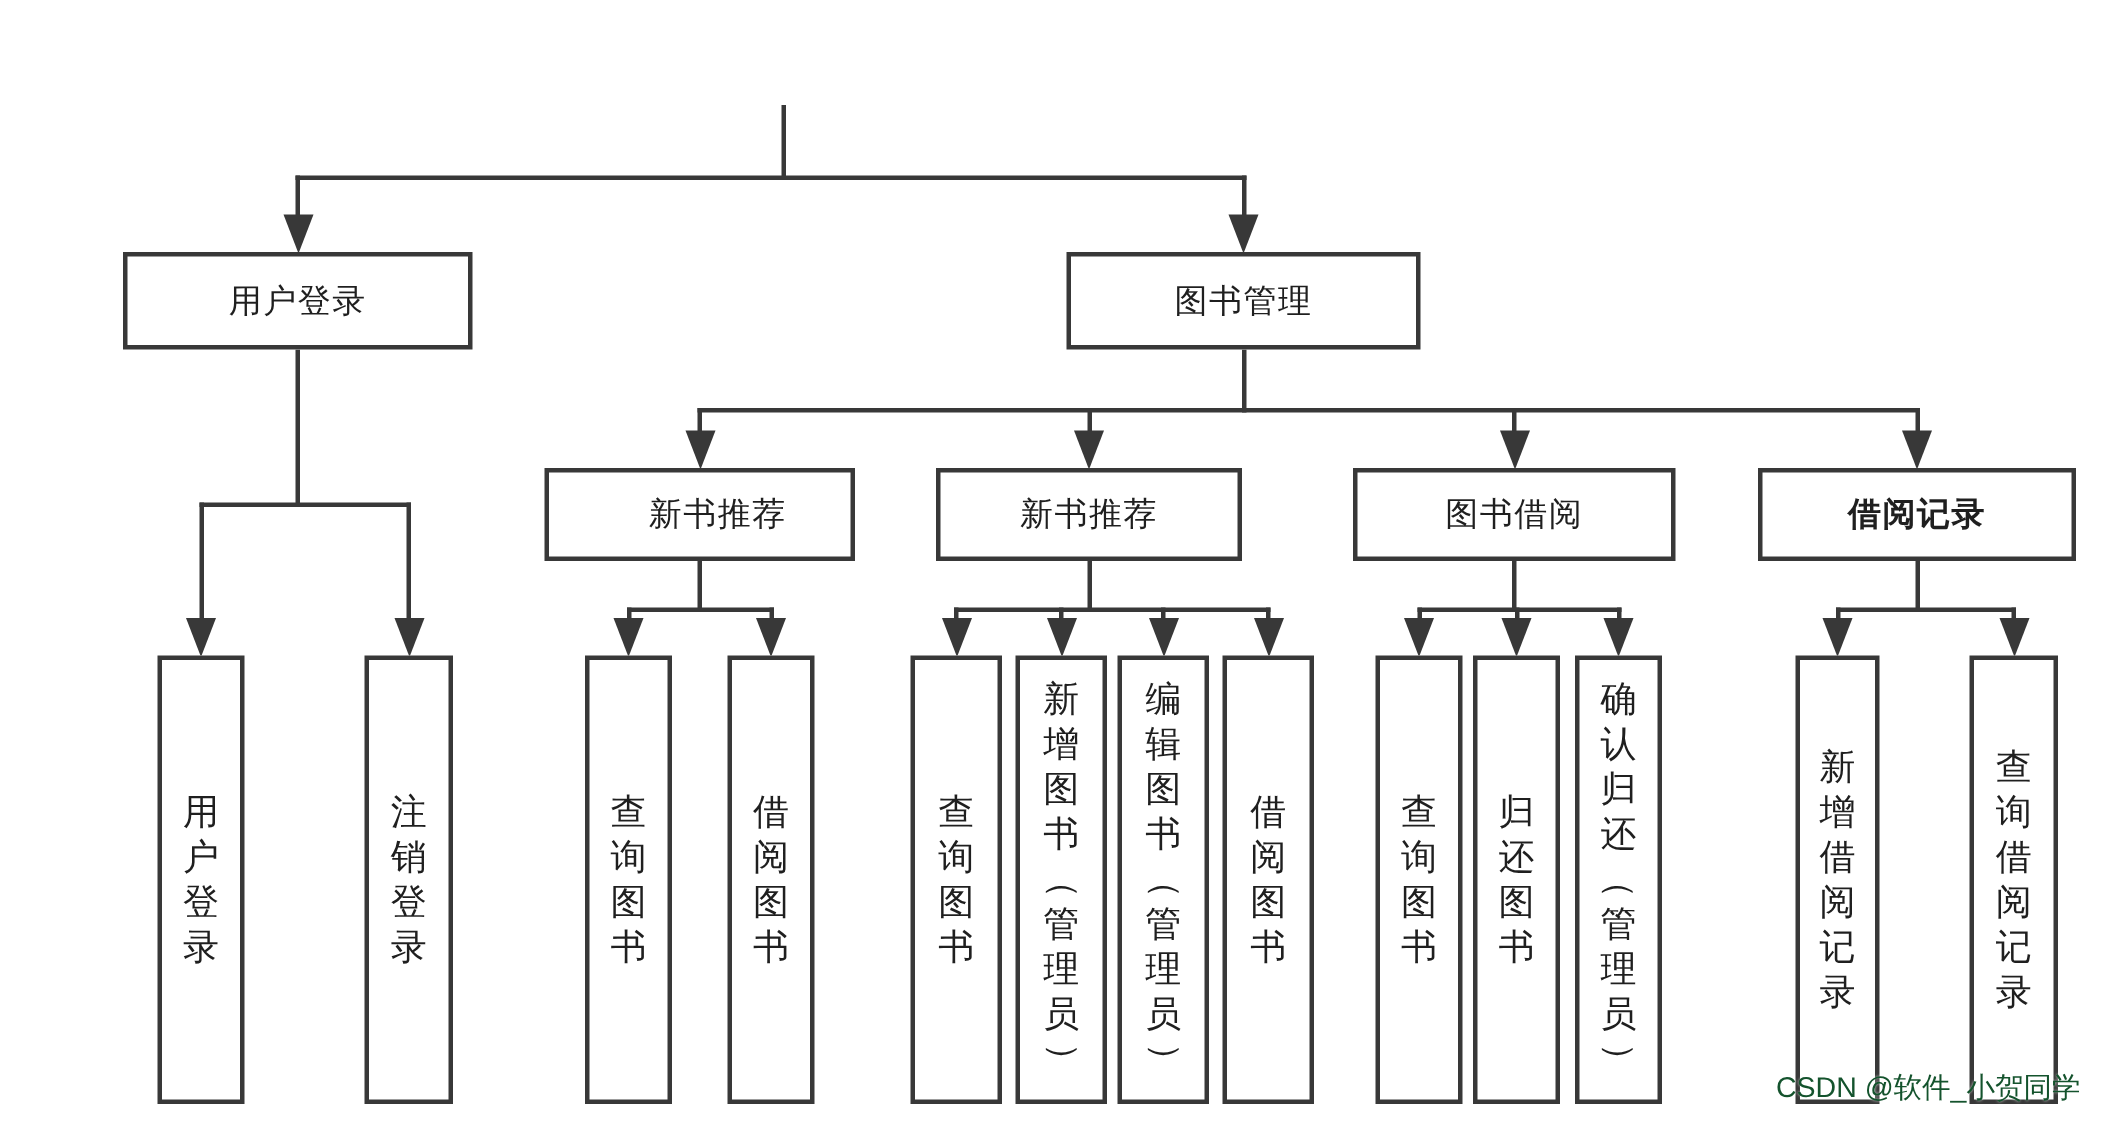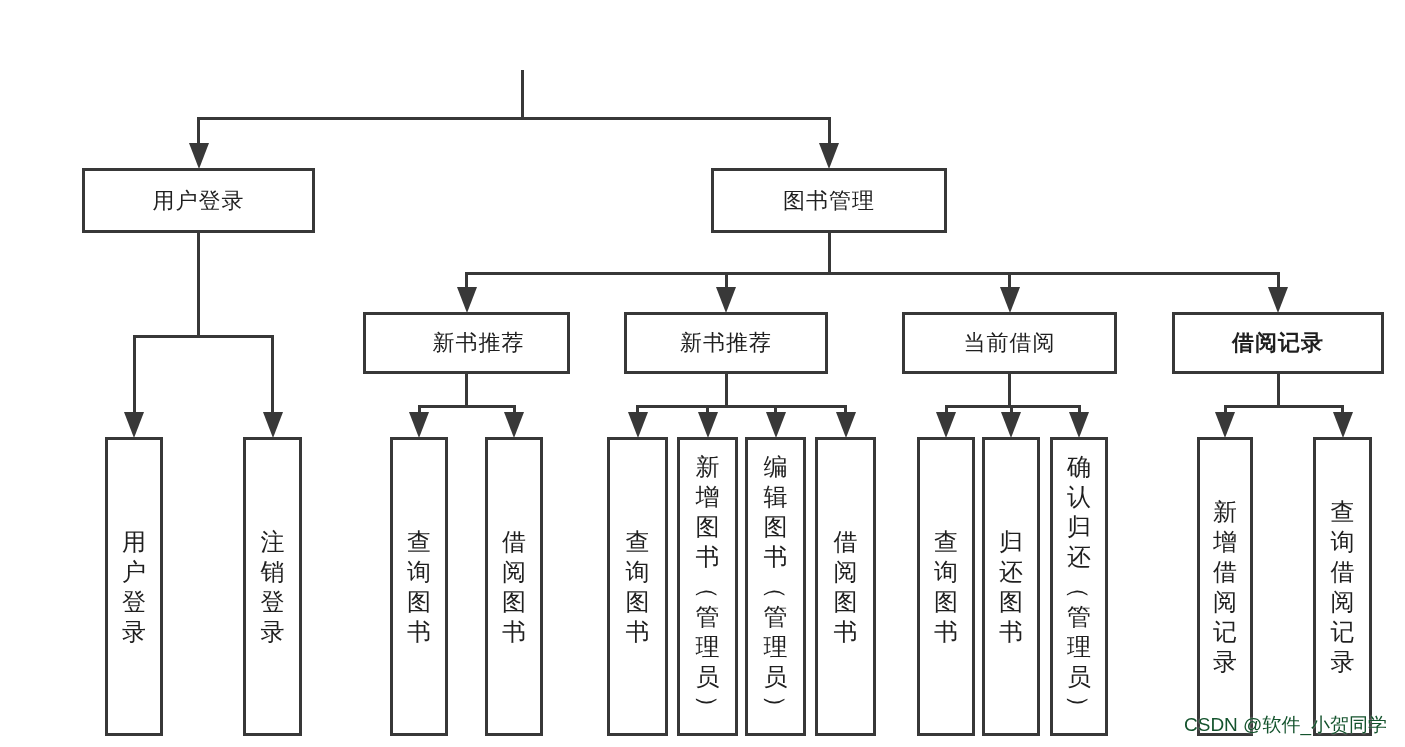--- a/index.html
+++ b/index.html
@@ -84,21 +84,21 @@
     <div class="node" style="left: 82px; top: 168px; width: 233px; height: 65px;">
       <div class="label">用户登录</div>
     </div>
     <div class="node" style="left: 363px; top: 312px; width: 207px; height: 62px; padding-left: 24px;">
       <div class="label">新书推荐</div>
     </div>
     <div class="node" style="left: 624px; top: 312px; width: 204px; height: 62px;">
       <div class="label">新书推荐</div>
     </div>
     <div class="node" style="left: 902px; top: 312px; width: 215px; height: 62px;">
-      <div class="label">当前借阅</div>
+      <div class="label">图书借阅</div>
     </div>
     <div class="node" style="left: 1172px; top: 312px; width: 212px; height: 62px; font-weight: bold;">
       <div class="label">借阅记录</div>
     </div>
     <div class="node vnode" style="left: 105px; top: 437px; width: 58px; height: 299px;">
       <div class="label">
         <span>用</span>
         <span>户</span>
         <span>登</span>
         <span>录</span>

